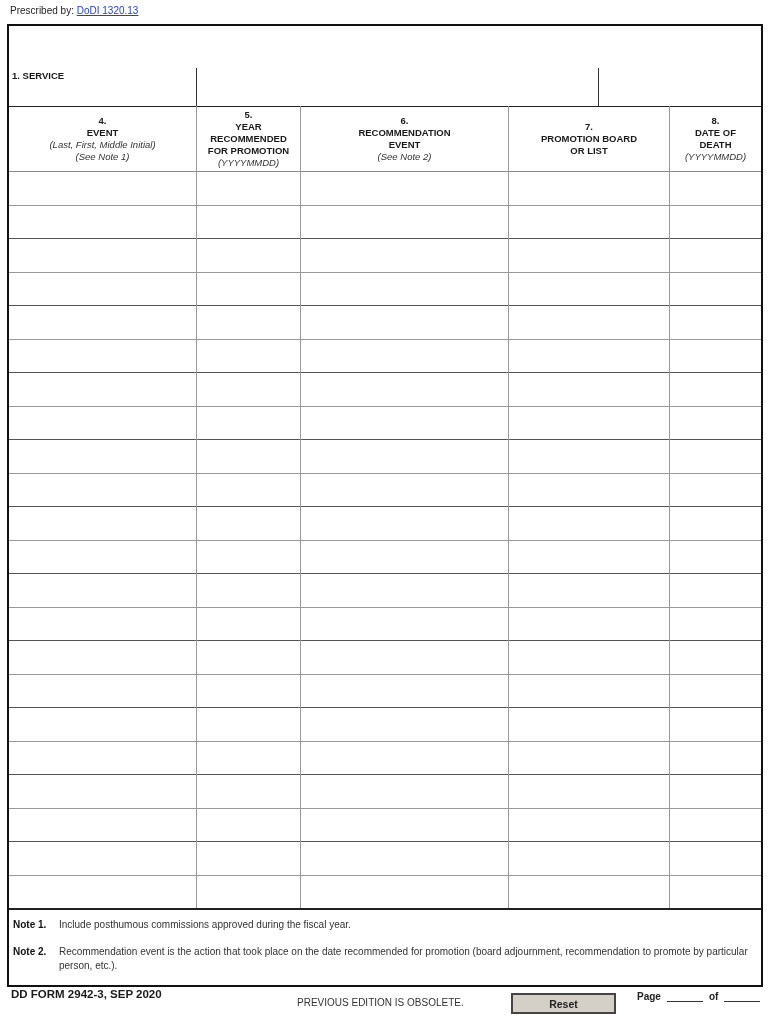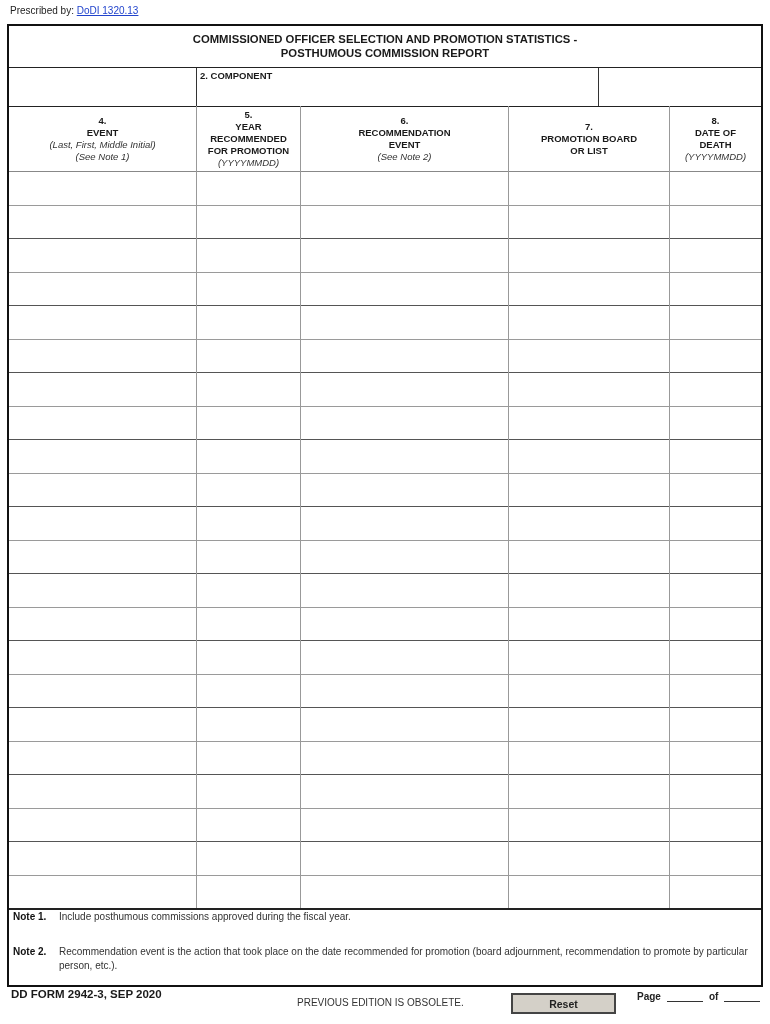--- a/index.html
+++ b/index.html
@@ -34,31 +34,27 @@
 </style>
 </head>
 <body>
 
 <div class="prescribed">
   <span>Prescribed by:</span>
   <a href="#">DoDI 1320.13</a>
 </div>
 
 <div class="form">
-  <div class="title">
-    <div>COMMISSIONED OFFICER SELECTION AND PROMOTION STATISTICS -</div>
-    <div>POSTHUMOUS COMMISSION REPORT</div>
-  </div>
 
   <div class="idrow">
+    <div class="idcell" style="left:0;width:187px;">
+      <span>1. SERVICE</span>
+      <input type="text" value="" style="">
+    </div>
     <div class="vsep" style="left:187px;"></div>
-    <div class="idcell" style="left:188px;width:401px;">
-      <span>2. COMPONENT</span>
-      <input type="text" value="" style="">
-    </div>
     <div class="vsep" style="left:589px;"></div>
   </div>
 
   <div class="table">
     <div class="hdr" style="left:0;width:187px;">
       <b>4.</b>
       <b>EVENT</b>
       <i>(Last, First, Middle Initial)</i>
       <i>(See Note 1)</i>
     </div>
@@ -246,21 +242,21 @@
 
     <div class="colline" style="left:187px;"></div>
     <div class="colline" style="left:291px;"></div>
     <div class="colline" style="left:499px;"></div>
     <div class="colline" style="left:660px;"></div>
   </div>
 
   <div class="tablebottom"></div>
 
   <div class="notes">
-    <div class="note" style="top:0;">
+    <div class="note" style="top:8px;">
       <span class="lbl">Note 1.</span>
       <span class="txt">Include posthumous commissions approved during the fiscal year.</span>
     </div>
     <div class="note" style="top:35px;">
       <span class="lbl">Note 2.</span>
       <span class="txt">Recommendation event is the action that took place on the date recommended for promotion (board adjournment, recommendation to promote by particular person, etc.).</span>
     </div>
   </div>
 </div>
 

